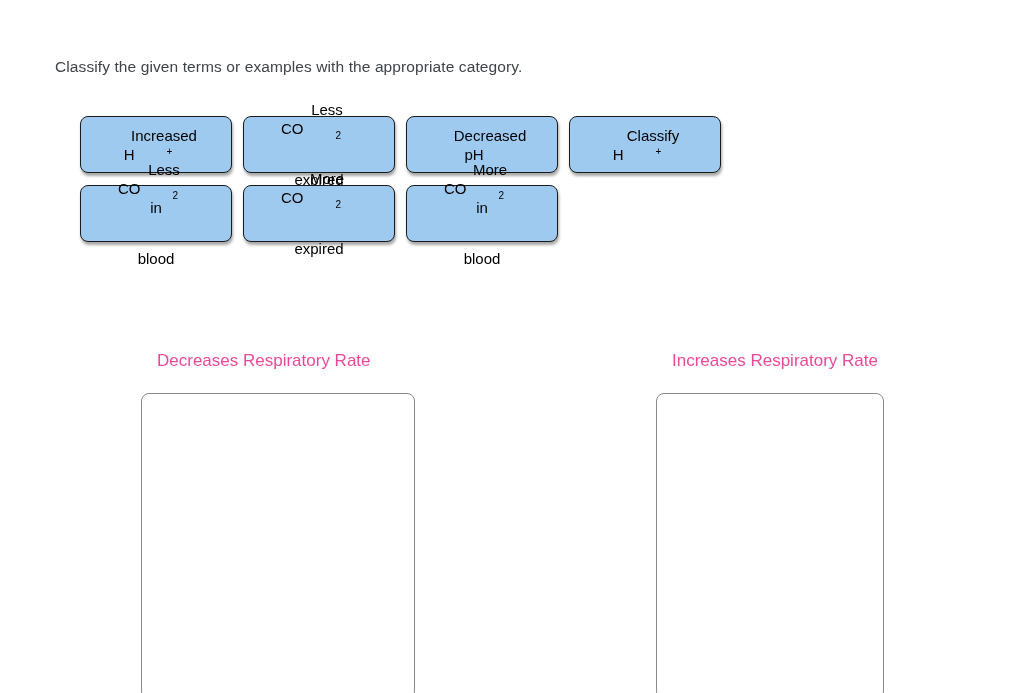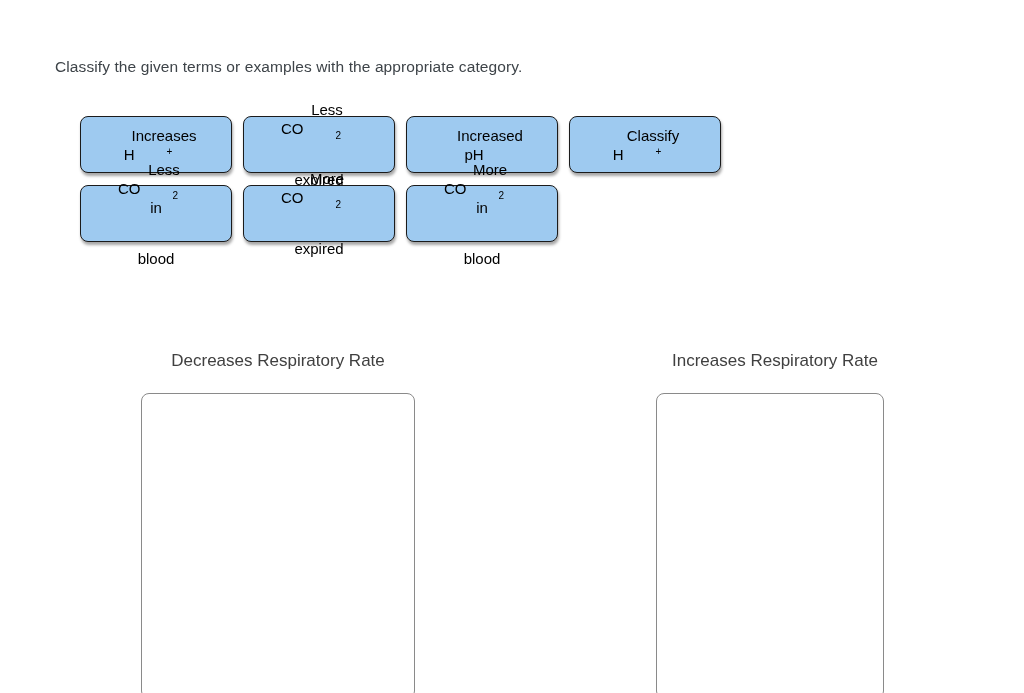--- a/index.html
+++ b/index.html
@@ -58,23 +58,23 @@
     vertical-align: 5px;
   }
   .drop-zone {
     position: absolute;
     top: 287px;
   }
   .drop-zone.left  { left: 93px;  width: 306px; }
   .drop-zone.right { left: 608px; width: 260px; }
   .zone-label {
     display: block;
-    text-align: center;
+    text-align: left;
     font-size: 17px;
-    color: #404040;
+    color: #ec4899;
     margin-bottom: 6px;
     white-space: nowrap;
   }
   .zone-box {
     width: 100%;
     height: 306px;
     background: #ffffff;
     border: 1px solid #8A8A8A;
     border-radius: 8px;
   }
@@ -82,30 +82,30 @@
 </head>
 <body>
 
 <div class="screen">
 
   <div class="page-title">Classify the given terms or examples with the appropriate category.</div>
 
   <div class="chip-bank">
 
     <div class="chip">
-      <div class="chip-line"><span>Increases H</span><sup>+</sup></div>
+      <div class="chip-line"><span>Increased H</span><sup>+</sup></div>
     </div>
 
     <div class="chip">
       <div class="chip-line"><span>Less CO</span><sub>2</sub></div>
       <div class="chip-line"><span>expired</span></div>
     </div>
 
     <div class="chip">
-      <div class="chip-line"><span>Increased pH</span></div>
+      <div class="chip-line"><span>Decreased pH</span></div>
     </div>
 
     <div class="chip">
       <div class="chip-line"><span>Classify H</span><sup>+</sup></div>
     </div>
 
     <div class="chip">
       <div class="chip-line"><span>Less CO</span><sub>2</sub><span> in</span></div>
       <div class="chip-line"><span>blood</span></div>
     </div>

